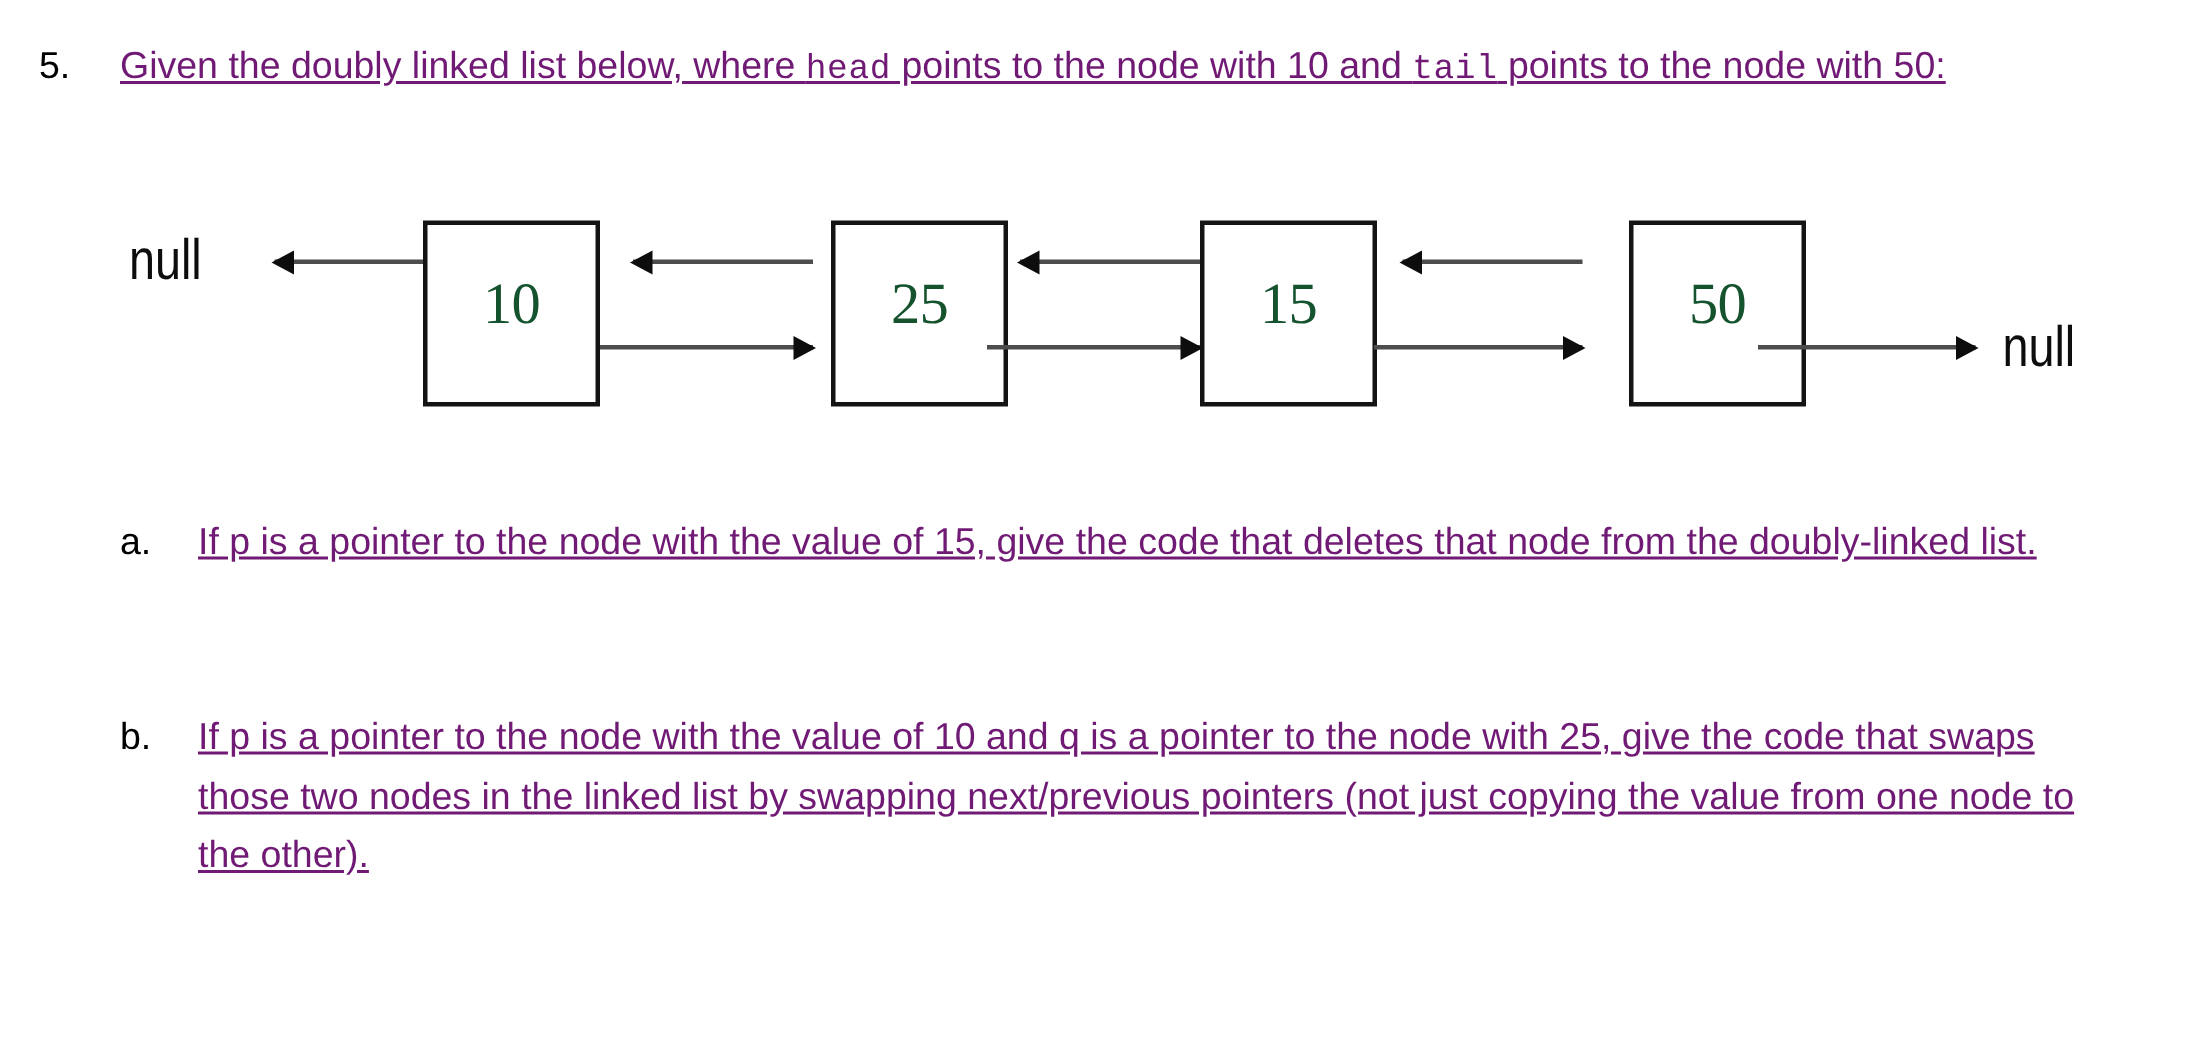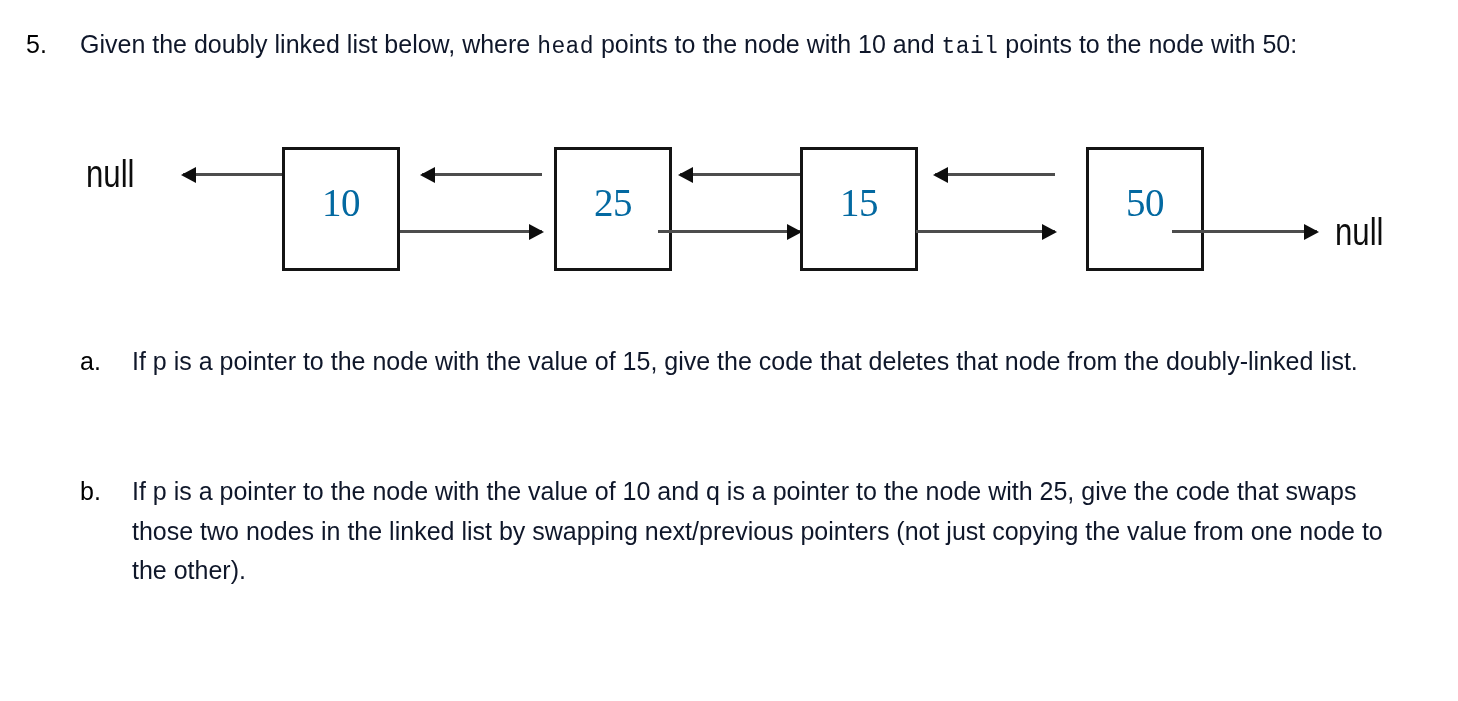--- a/index.html
+++ b/index.html
@@ -31,21 +31,22 @@
   }
   .q-marker {
     font-size: 25px;
     line-height: 1.58;
     color: #000;
     flex: 0 0 auto;
   }
   .q-body {
     font-size: 25px;
     line-height: 1.58;
-    color: #0f172a;
+    color: #701a75;
+    text-decoration: underline;
   }
   .q-main {
     left: 26px;
     top: 25px;
     width: 1400px;
   }
   .q-main .q-marker { width: 54px; }
   .q-main .q-body   { width: 1290px; }
 
   .mono {
@@ -79,21 +80,21 @@
   }
   .node-val {
     position: absolute;
     left: 0;
     right: 0;
     top: 30px;
     text-align: center;
     font-family: "Liberation Serif", "DejaVu Serif", serif;
     font-size: 39px;
     font-weight: 400;
-    color: #0369a1;
+    color: #14532d;
     letter-spacing: -0.5px;
   }
   .nullword {
     position: absolute;
     font-family: "Liberation Sans", sans-serif;
     font-size: 38px;
     color: #0d0d0d;
     white-space: nowrap;
     transform: scaleX(0.82);
     transform-origin: left center;

